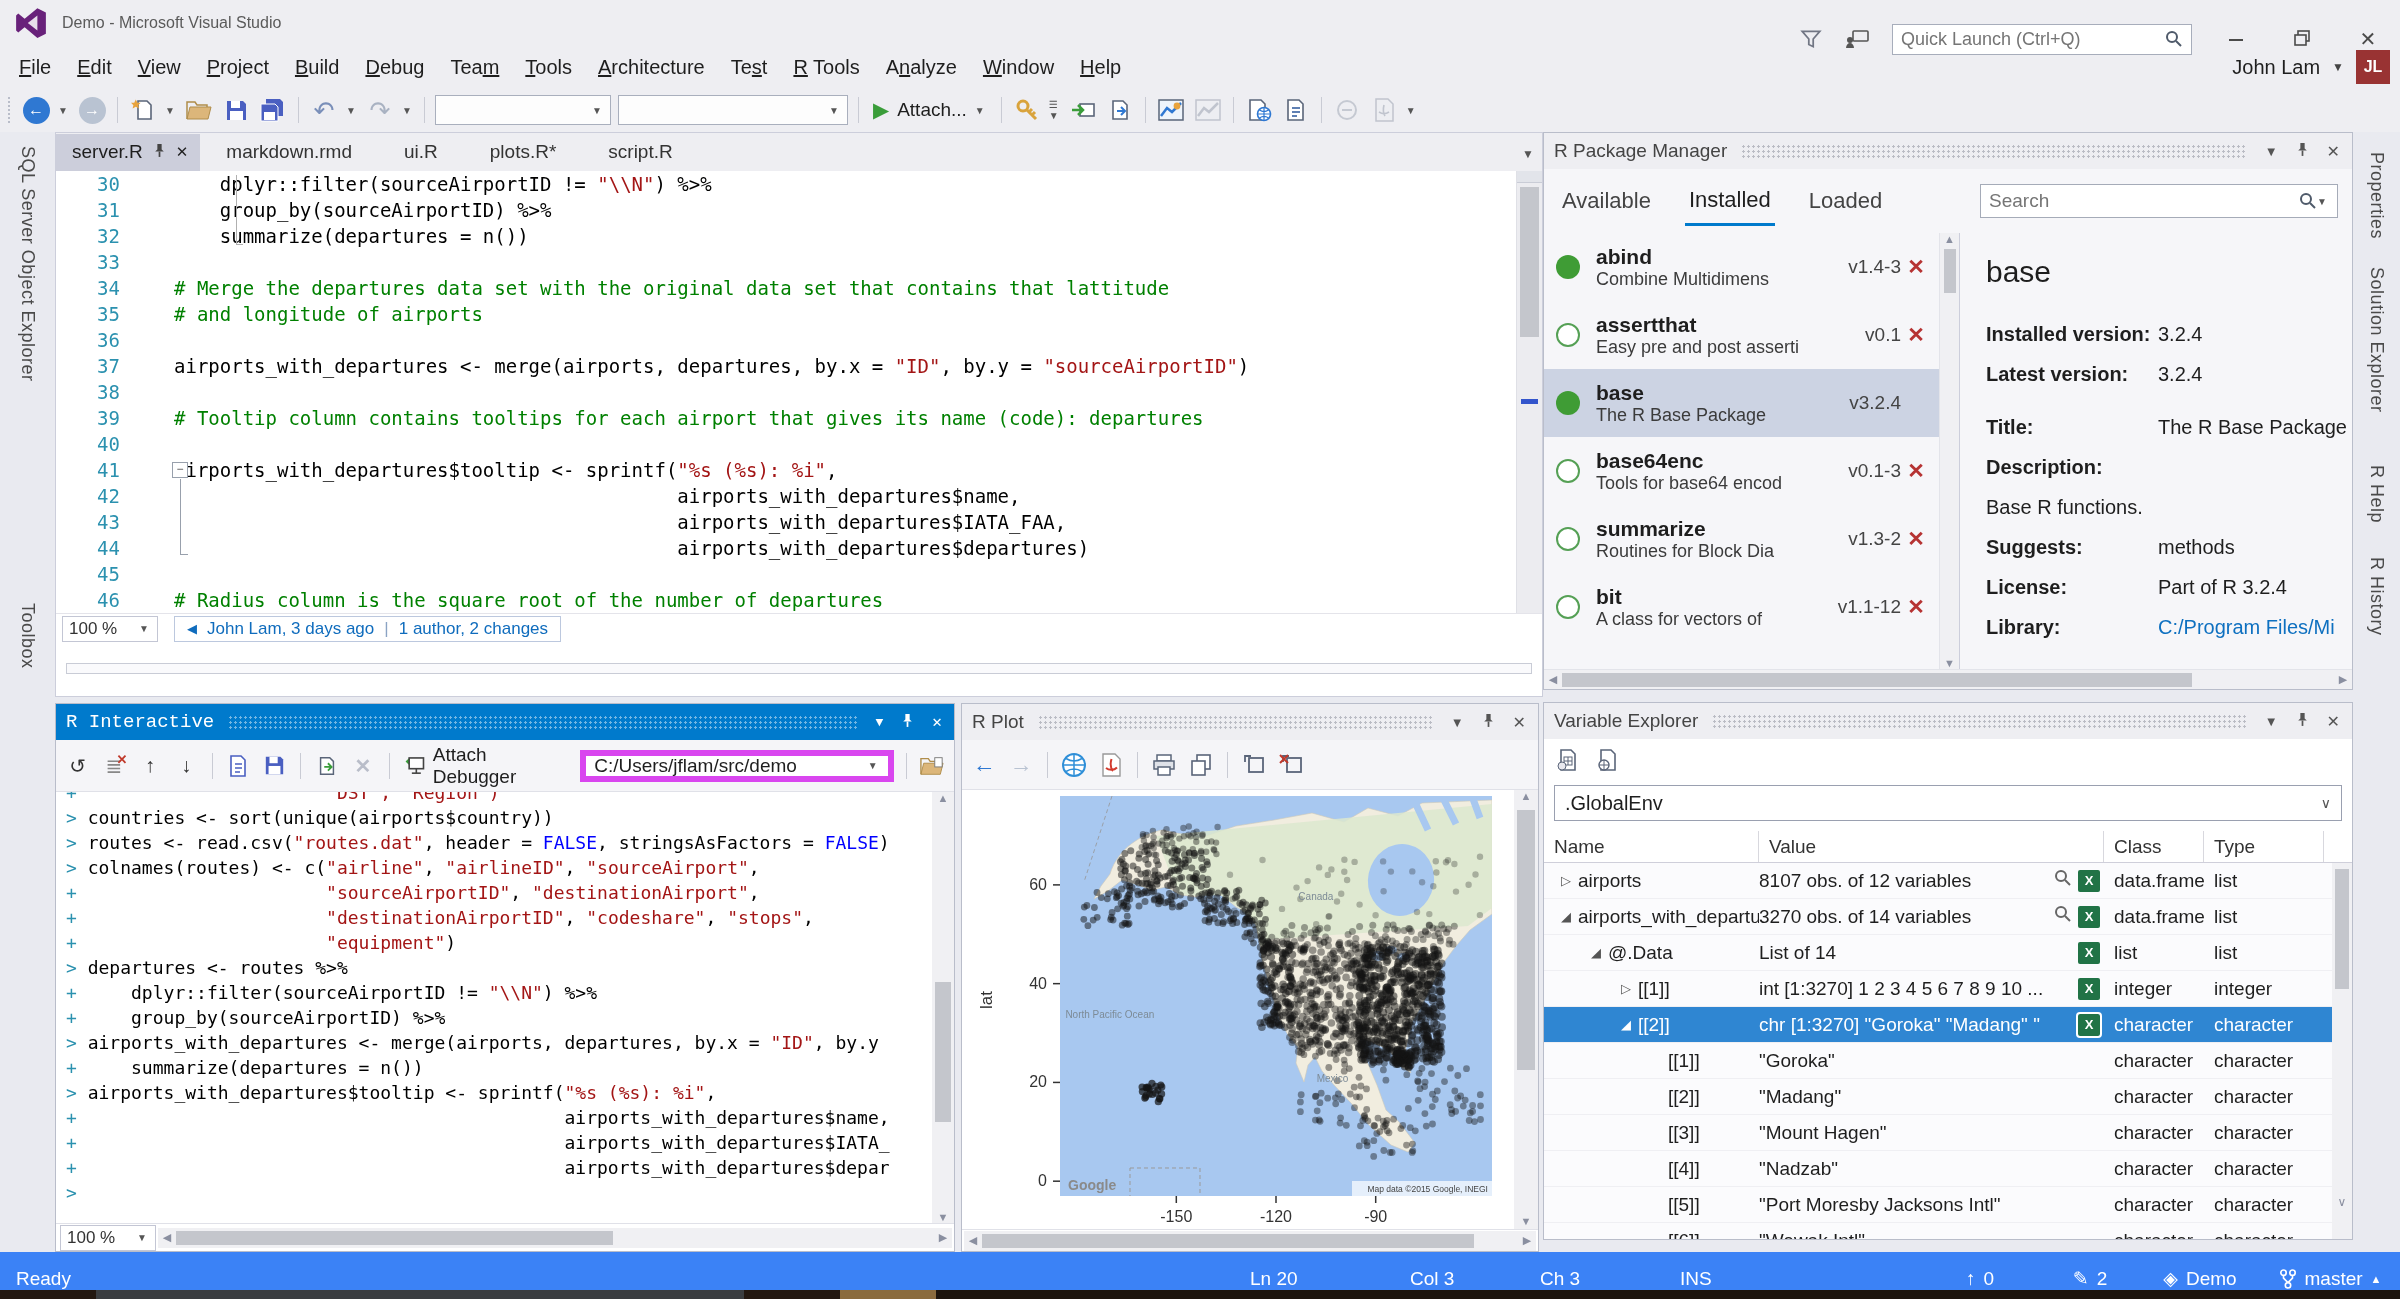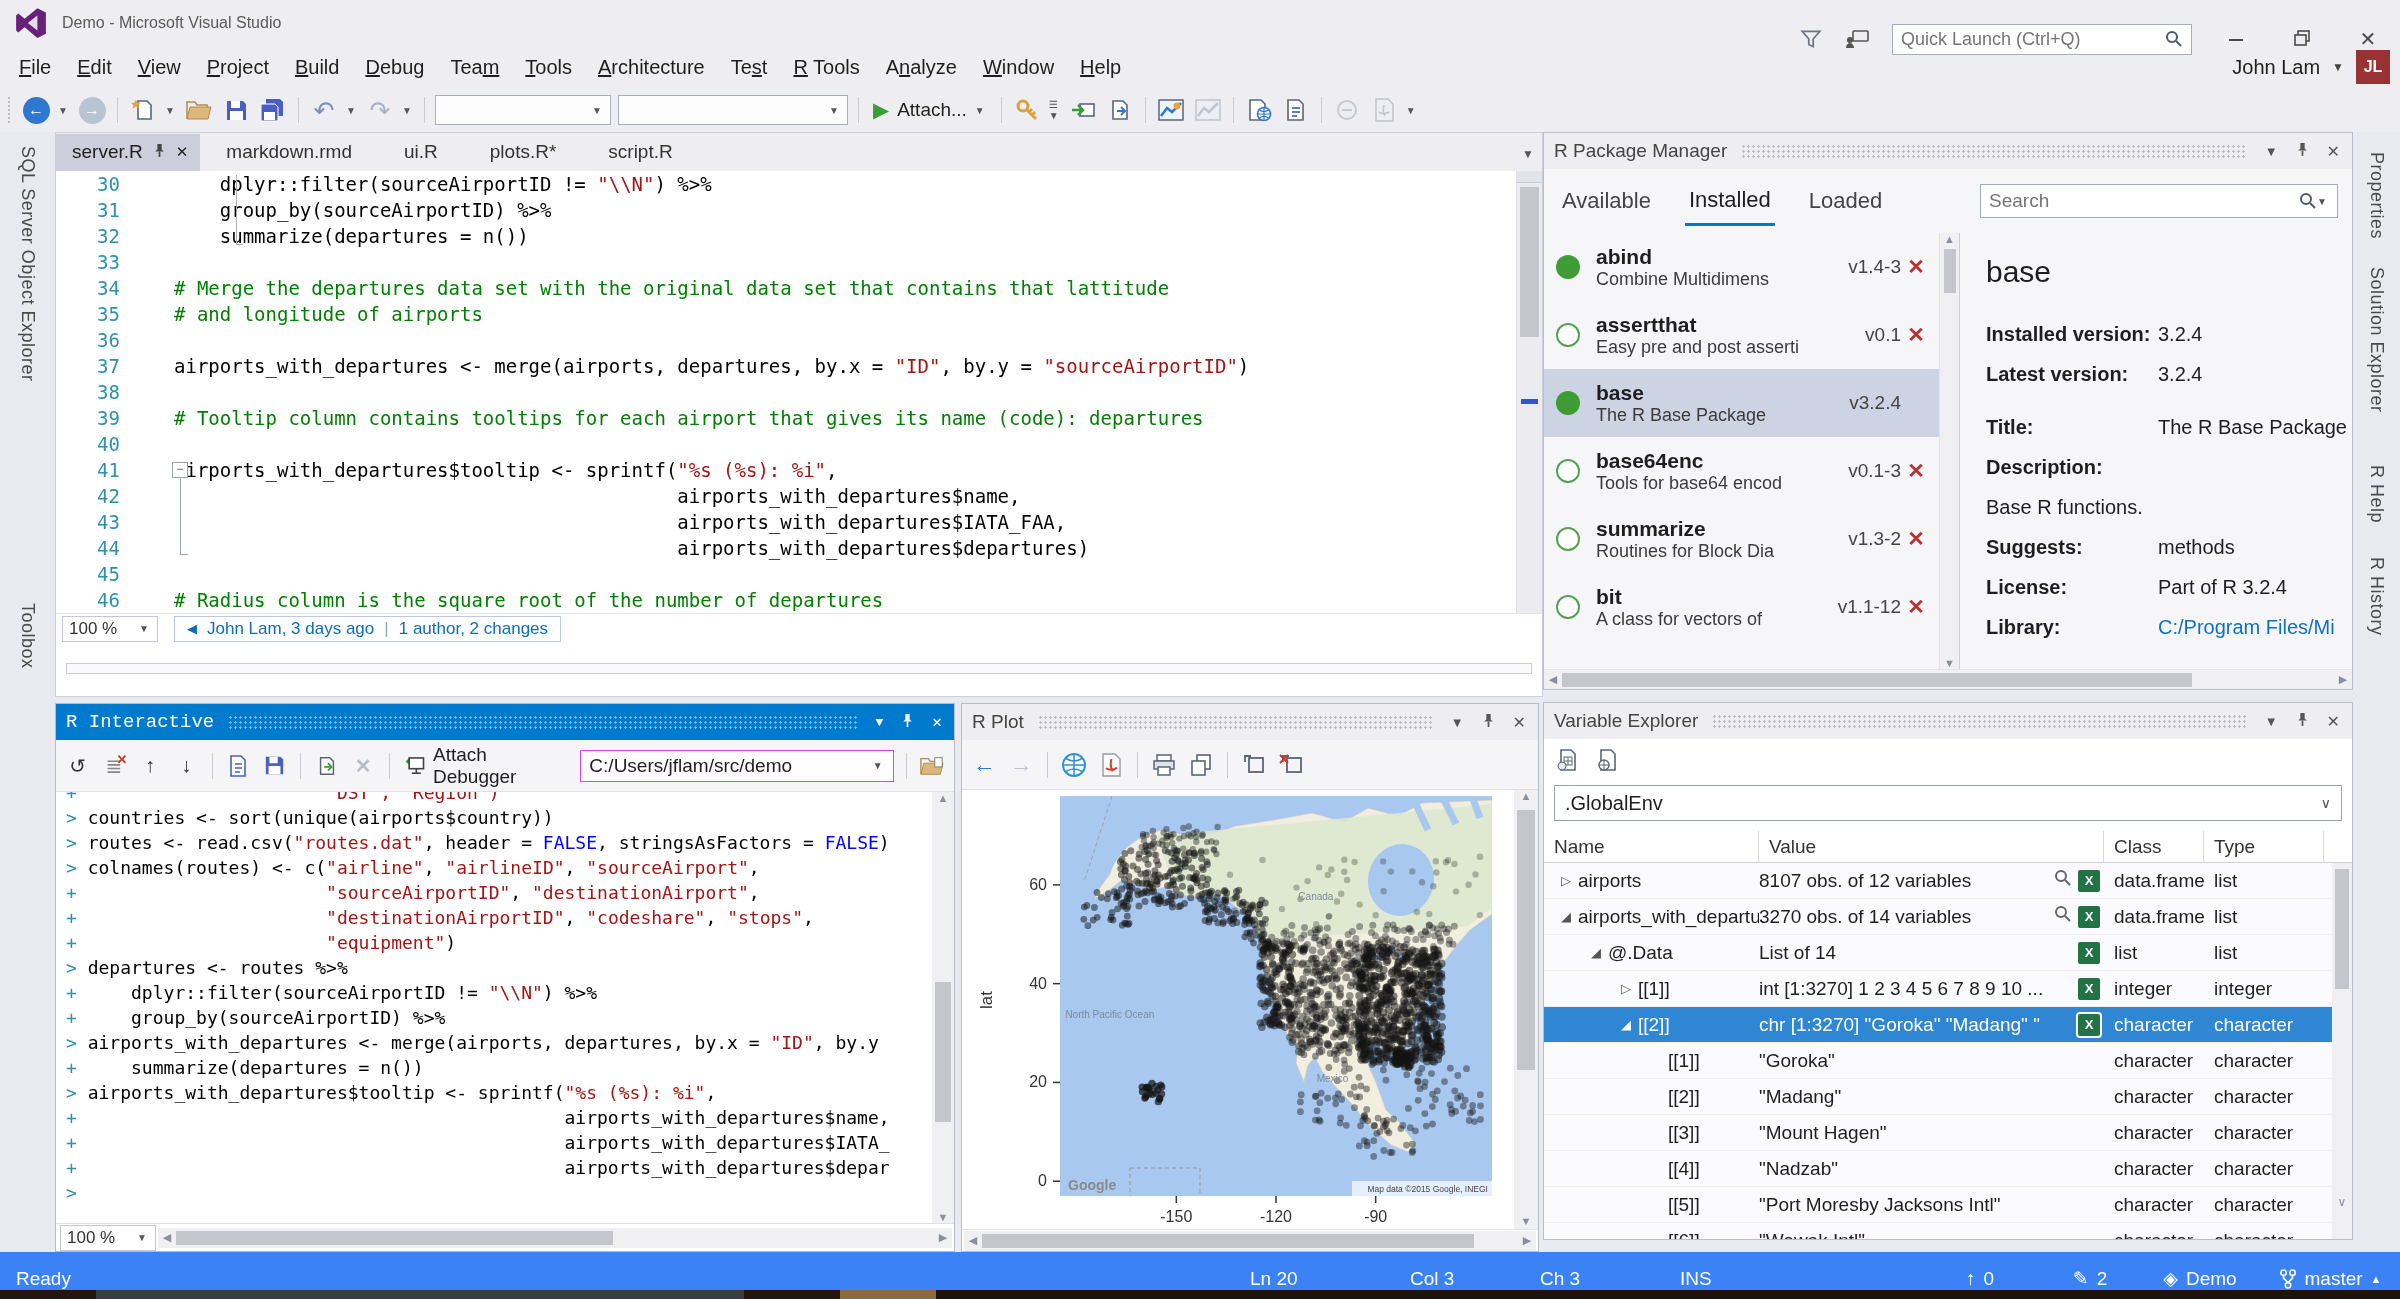--- a/index.html
+++ b/index.html
@@ -75,21 +75,21 @@
   .phead .dots { flex:1; height:14px; background-image:radial-gradient(circle, rgba(90,95,110,.35) 1px, transparent 1.2px); background-size:5px 5px; margin:0 4px; }
   .phead .hbtn { font-size:13px; color:#555; padding:0 4px; }
   .phead.active { background:#007acc; color:#fff;font-family:Liberation Mono, monospace; }
   .phead.active .dots { background-image:radial-gradient(circle, rgba(255,255,255,.45) 1px, transparent 1.2px); }
   .phead.active .hbtn { color:#fff; }
 
   .rinteractive { width:900px; }
   .ritoolbar { height:52px; background:#f5f5f8; border-bottom:1px solid #e0e1e8; display:flex; align-items:center; gap:9px; padding:0 8px; flex:none; }
   .rii { width:28px; height:28px; display:flex; align-items:center; justify-content:center; font-size:20px; color:#333; position:relative; }
   .attach-dbg { display:flex; align-items:center; gap:8px; font-size:19px; }
-  .wdcombo { width:322px; height:32px; border:1px solid #d946ef; background:#fff; display:flex; align-items:center; font-size:19px; padding:0 8px; justify-content:space-between; }
+  .wdcombo { width:322px; height:32px; border:6px solid #d946ef; background:#fff; display:flex; align-items:center; font-size:19px; padding:0 8px; justify-content:space-between; }
   .console { flex:1; overflow:hidden; position:relative; padding-left:10px; }
   .cline { height:25px; line-height:25px; font-family:"DejaVu Sans Mono",monospace; font-size:18px; white-space:pre; }
   .rifoot { height:28px; border-top:1px solid #e0e1e8; display:flex; align-items:center; background:#fff; flex:none; }
   .hscroll { flex:1; height:20px; background:#f0f0f3; display:flex; align-items:center; margin:0 2px; }
   .harrow { width:18px; text-align:center; font-size:11px; color:#8a8fa0; }
   .hthumb { height:14px; background:#c4c6cc; }
 
   .rplot { width:578px; }
   .plotwrap { flex:1; position:relative; overflow:hidden; background:#fff; }
   .pvscroll { position:absolute; right:0; top:0; bottom:0; width:24px; background:#f0f0f3; display:flex; flex-direction:column; align-items:center; }

